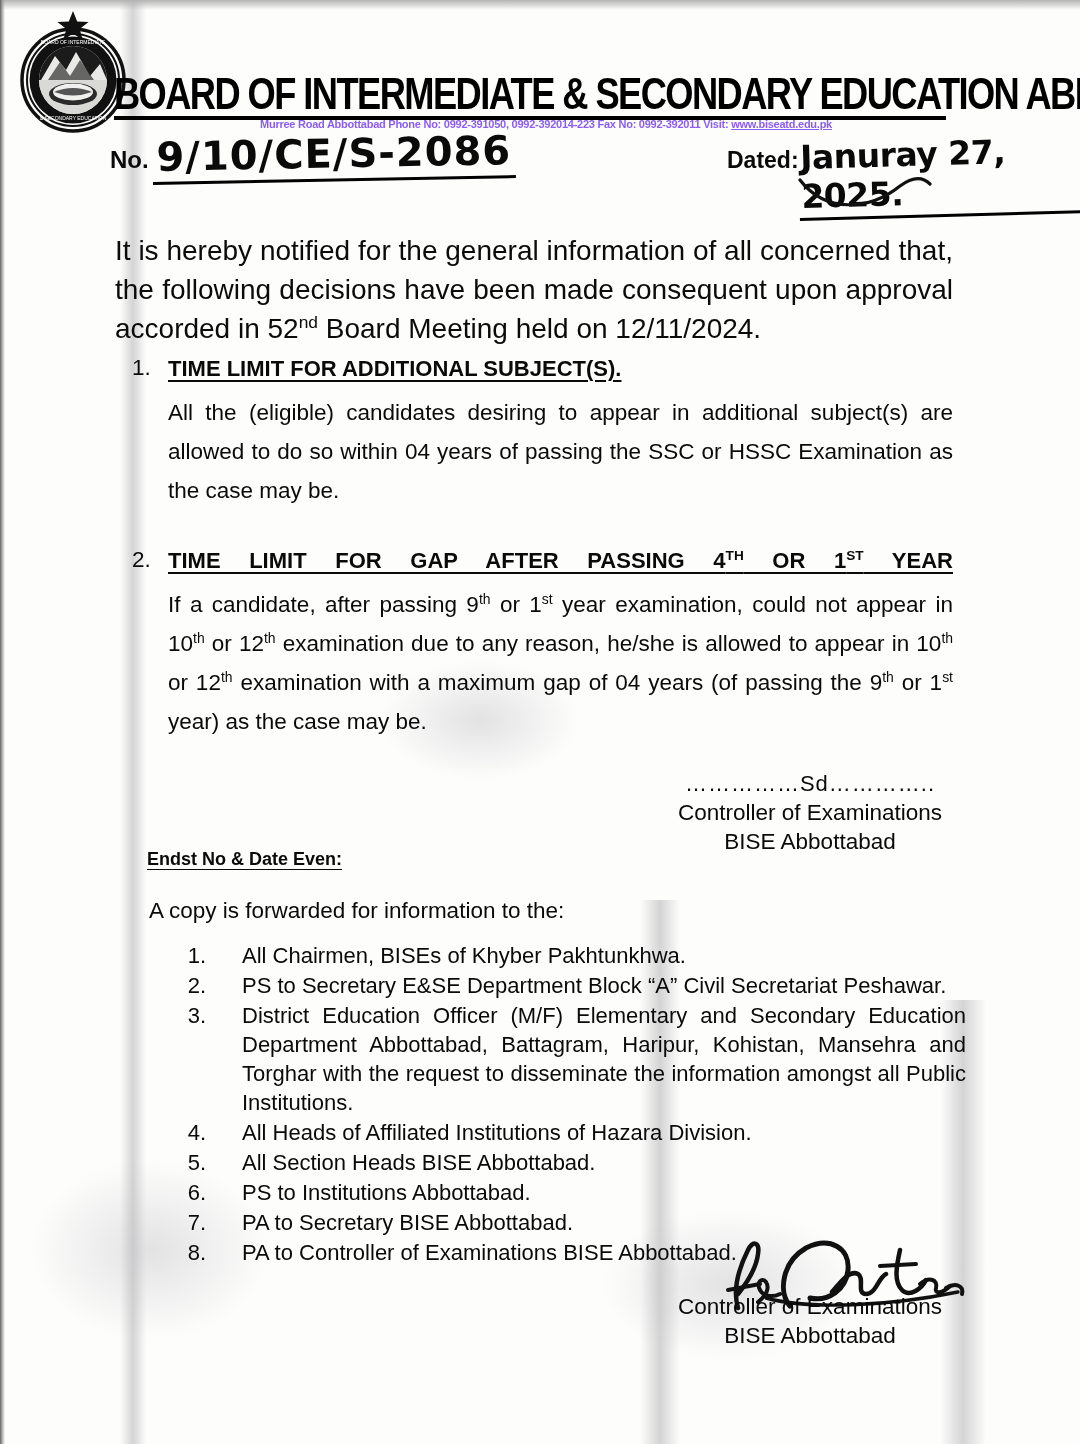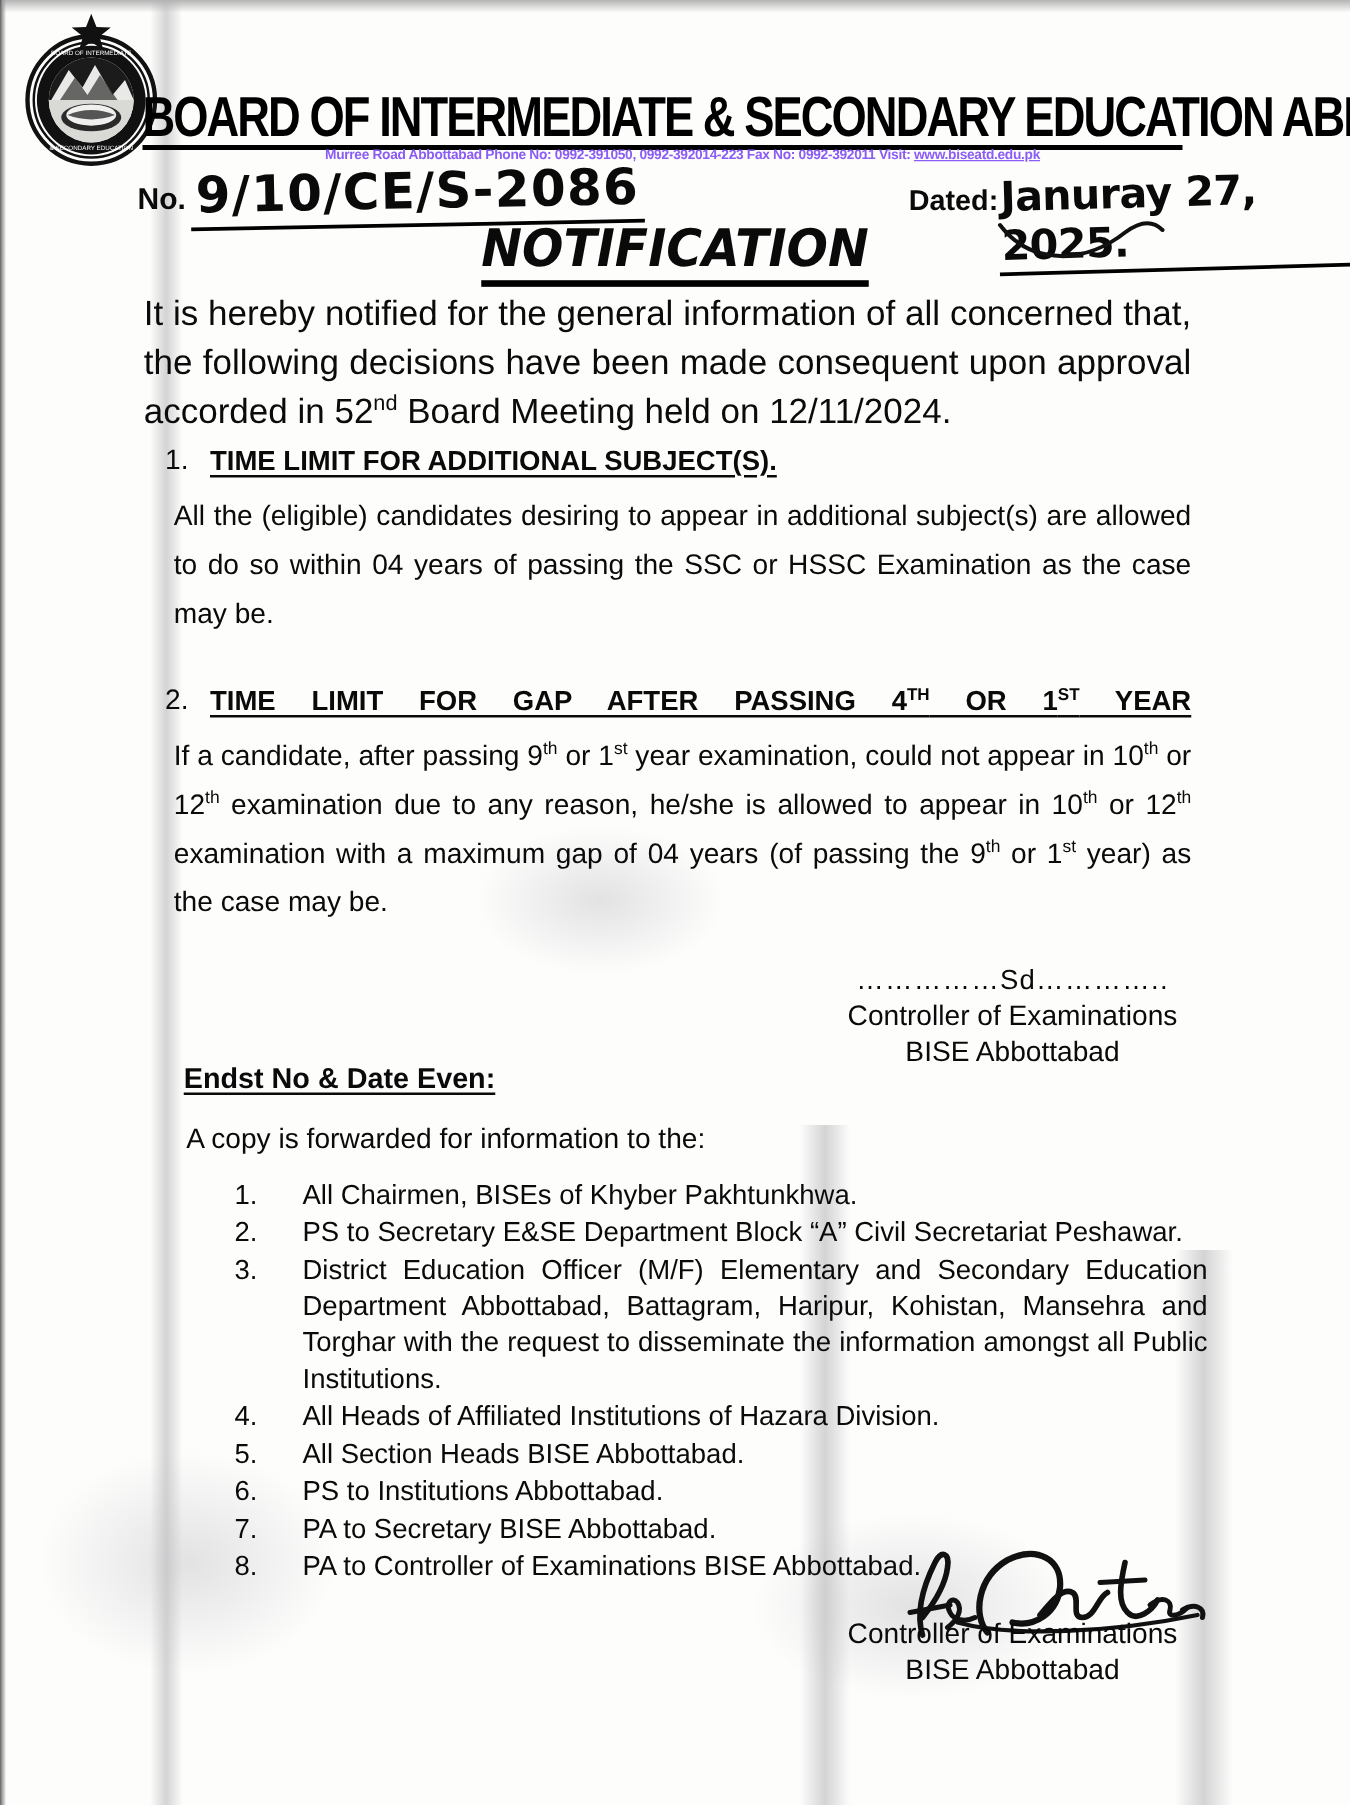--- a/index.html
+++ b/index.html
@@ -208,21 +208,21 @@
     line-height: 33px;
     font-weight: bold;
     text-decoration: underline;
     text-underline-offset: 4px;
   }
   .decision .head.spread {
     text-align: justify;
     text-align-last: justify;
   }
   .decision .para {
-    margin-left: 24px;
+    margin-left: 53px;
     margin-top: 8px;
     font-size: 22.5px;
     line-height: 39px;
     text-align: justify;
   }
 
   
   .sig-block {
     position: absolute;
     text-align: center;
@@ -236,21 +236,21 @@
   .sig-block .line2 { margin-top: 2px; }
   .sig-handwritten {
     position: absolute;
   }
 
   
   .endst {
     position: absolute;
     left: 147px;
     top: 849px;
-    font-size: 23px;
+    font-size: 18px;
     font-weight: bold;
     text-decoration: underline;
     text-underline-offset: 4px;
   }
   .copy-line {
     position: absolute;
     left: 149px;
     top: 898px;
     font-size: 22.5px;
   }
@@ -338,23 +338,20 @@
 
     <div class="date-label">Dated:</div>
     <div class="date-value">Januray 27, 2025.</div>
     <div class="date-flourish">
       <svg viewBox="0 0 170 36" width="170" height="36" aria-hidden="true">
         <path d="M4 6 C 30 40, 74 36, 104 12 C 116 3, 126 2, 134 10" fill="none" stroke="#111" stroke-width="3.2" stroke-linecap="round"></path>
       </svg>
     </div>
   </div>
 
-  <div class="notif-title">
-    <span>NOTIFICATION</span>
-  </div>
 
   <div class="body-text">
     <p>
       <span>It is hereby notified for the general information of all concerned that, the following decisions have been made consequent upon approval accorded in 52</span><sup>nd</sup><span> Board Meeting held on 12/11/2024.</span>
     </p>
   </div>
 
   <div class="decisions">
 
     <div class="decision">

